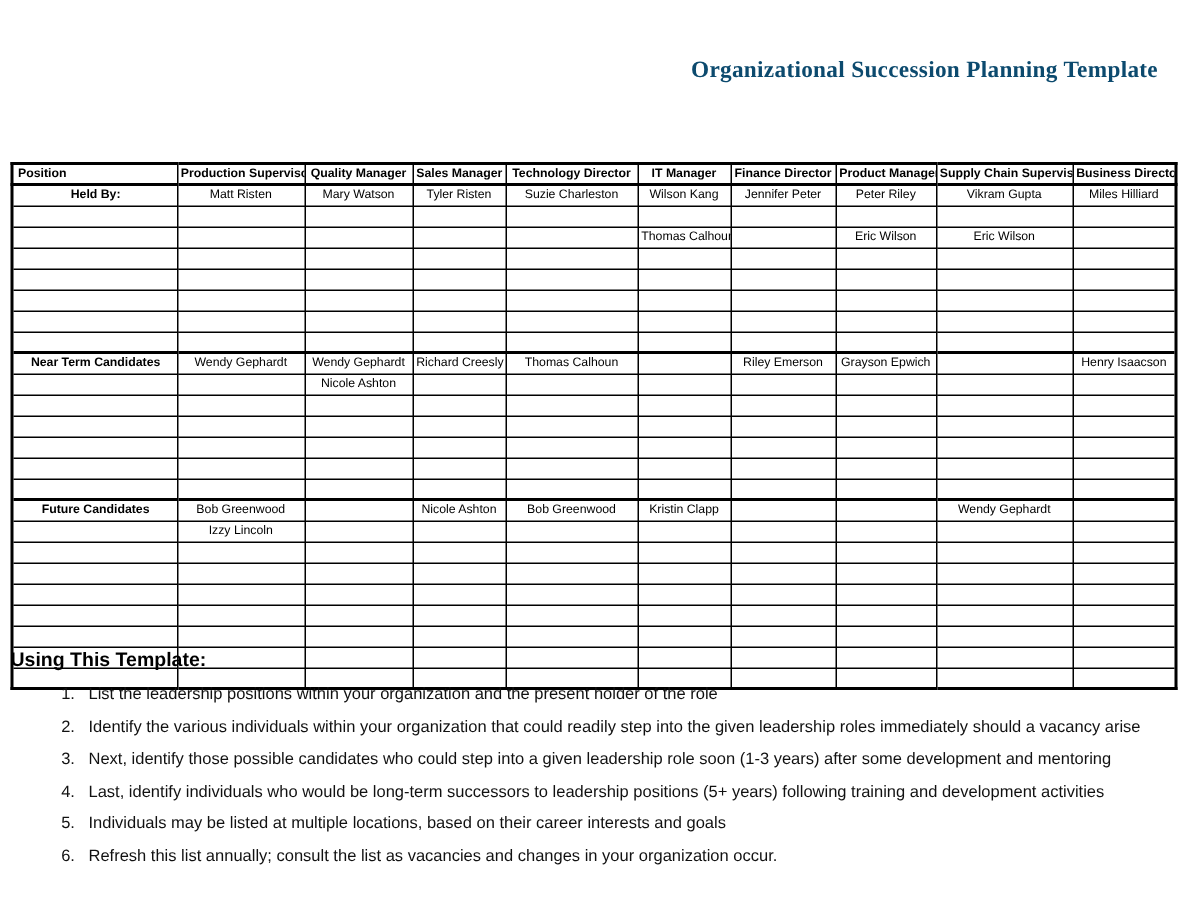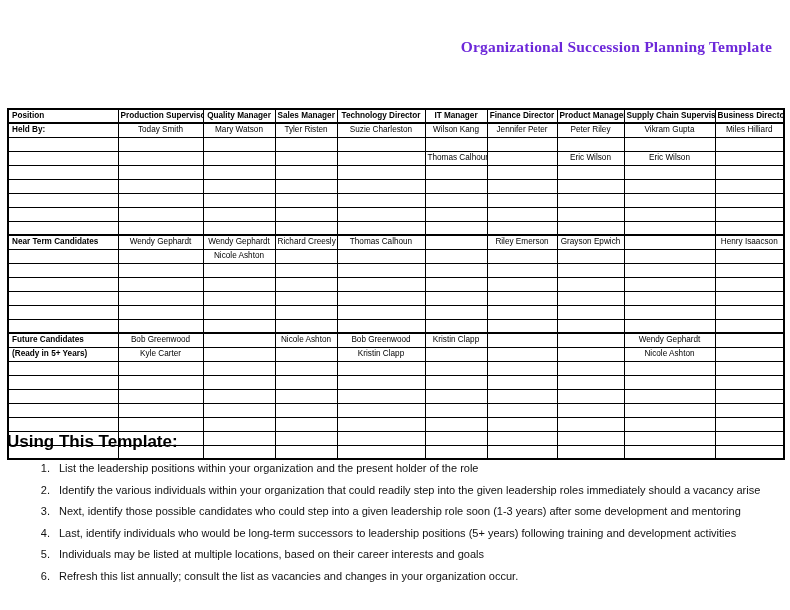--- a/index.html
+++ b/index.html
@@ -21,21 +21,21 @@
     position: absolute;
     top: 38px; left: 0; right: 18px;
     text-align: right;
   }
   .doc-title {
     display: inline-block;
     font-family: "Liberation Serif", serif;
     font-weight: bold;
     font-size: 15.5px;
     letter-spacing: 0.2px;
-    color: #6d28d9;
+    color: #0c4a6e;
     white-space: nowrap;
   }
 
   
   .table-wrap {
     position: absolute;
     top: 108px; left: 7px;
     width: 671px;
   }
   table.succession {
@@ -49,21 +49,21 @@
     border: 1px solid #000;
     height: 14px;
     padding: 0 2px;
     text-align: center;
     vertical-align: middle;
     line-height: 12px;
     white-space: nowrap;
     overflow: hidden;
   }
   table.succession td.label {
-    text-align: left;
+    text-align: center;
     font-weight: bold;
     padding-left: 3px;
   }
   table.succession th {
     border: 1px solid #000;
     height: 14px;
     padding: 0 2px;
     font-size: 8.2px;
     font-weight: bold;
     text-align: center;
@@ -98,21 +98,21 @@
   
   .instructions {
     position: absolute;
     left: 7px;
     top: 432px;
     width: 740px;
   }
   .instr-heading {
     font-family: "Liberation Sans", sans-serif;
     font-weight: bold;
-    font-size: 17px;
+    font-size: 13px;
     color: #000;
     margin-bottom: 7px;
   }
   ol.instr-list {
     margin: 0;
     padding-left: 46px;
     font-size: 11px;
     line-height: 18px;
     color: #111;
   }
@@ -155,21 +155,21 @@
             <th>IT Manager</th>
             <th>Finance Director</th>
             <th>Product Manager</th>
             <th>Supply Chain Supervisor</th>
             <th class="edge-r">Business Director</th>
           </tr>
       </thead>
       <tbody id="table-body">
           <tr>
             <td class="label edge-l">Held By:</td>
-            <td>Today Smith</td>
+            <td>Matt Risten</td>
             <td>Mary Watson</td>
             <td>Tyler Risten</td>
             <td>Suzie Charleston</td>
             <td>Wilson Kang</td>
             <td>Jennifer Peter</td>
             <td>Peter Riley</td>
             <td>Vikram Gupta</td>
             <td class="edge-r">Miles Hilliard</td>
           </tr>
           <tr>
@@ -346,29 +346,29 @@
             <td></td>
             <td>Nicole Ashton</td>
             <td>Bob Greenwood</td>
             <td>Kristin Clapp</td>
             <td></td>
             <td></td>
             <td>Wendy Gephardt</td>
             <td class="edge-r"></td>
           </tr>
           <tr>
-            <td class="label edge-l">(Ready in 5+ Years)</td>
-            <td>Kyle Carter</td>
-            <td></td>
-            <td></td>
-            <td>Kristin Clapp</td>
-            <td></td>
-            <td></td>
-            <td></td>
-            <td>Nicole Ashton</td>
+            <td class="edge-l"></td>
+            <td>Izzy Lincoln</td>
+            <td></td>
+            <td></td>
+            <td></td>
+            <td></td>
+            <td></td>
+            <td></td>
+            <td></td>
             <td class="edge-r"></td>
           </tr>
           <tr>
             <td class="edge-l"></td>
             <td></td>
             <td></td>
             <td></td>
             <td></td>
             <td></td>
             <td></td>

